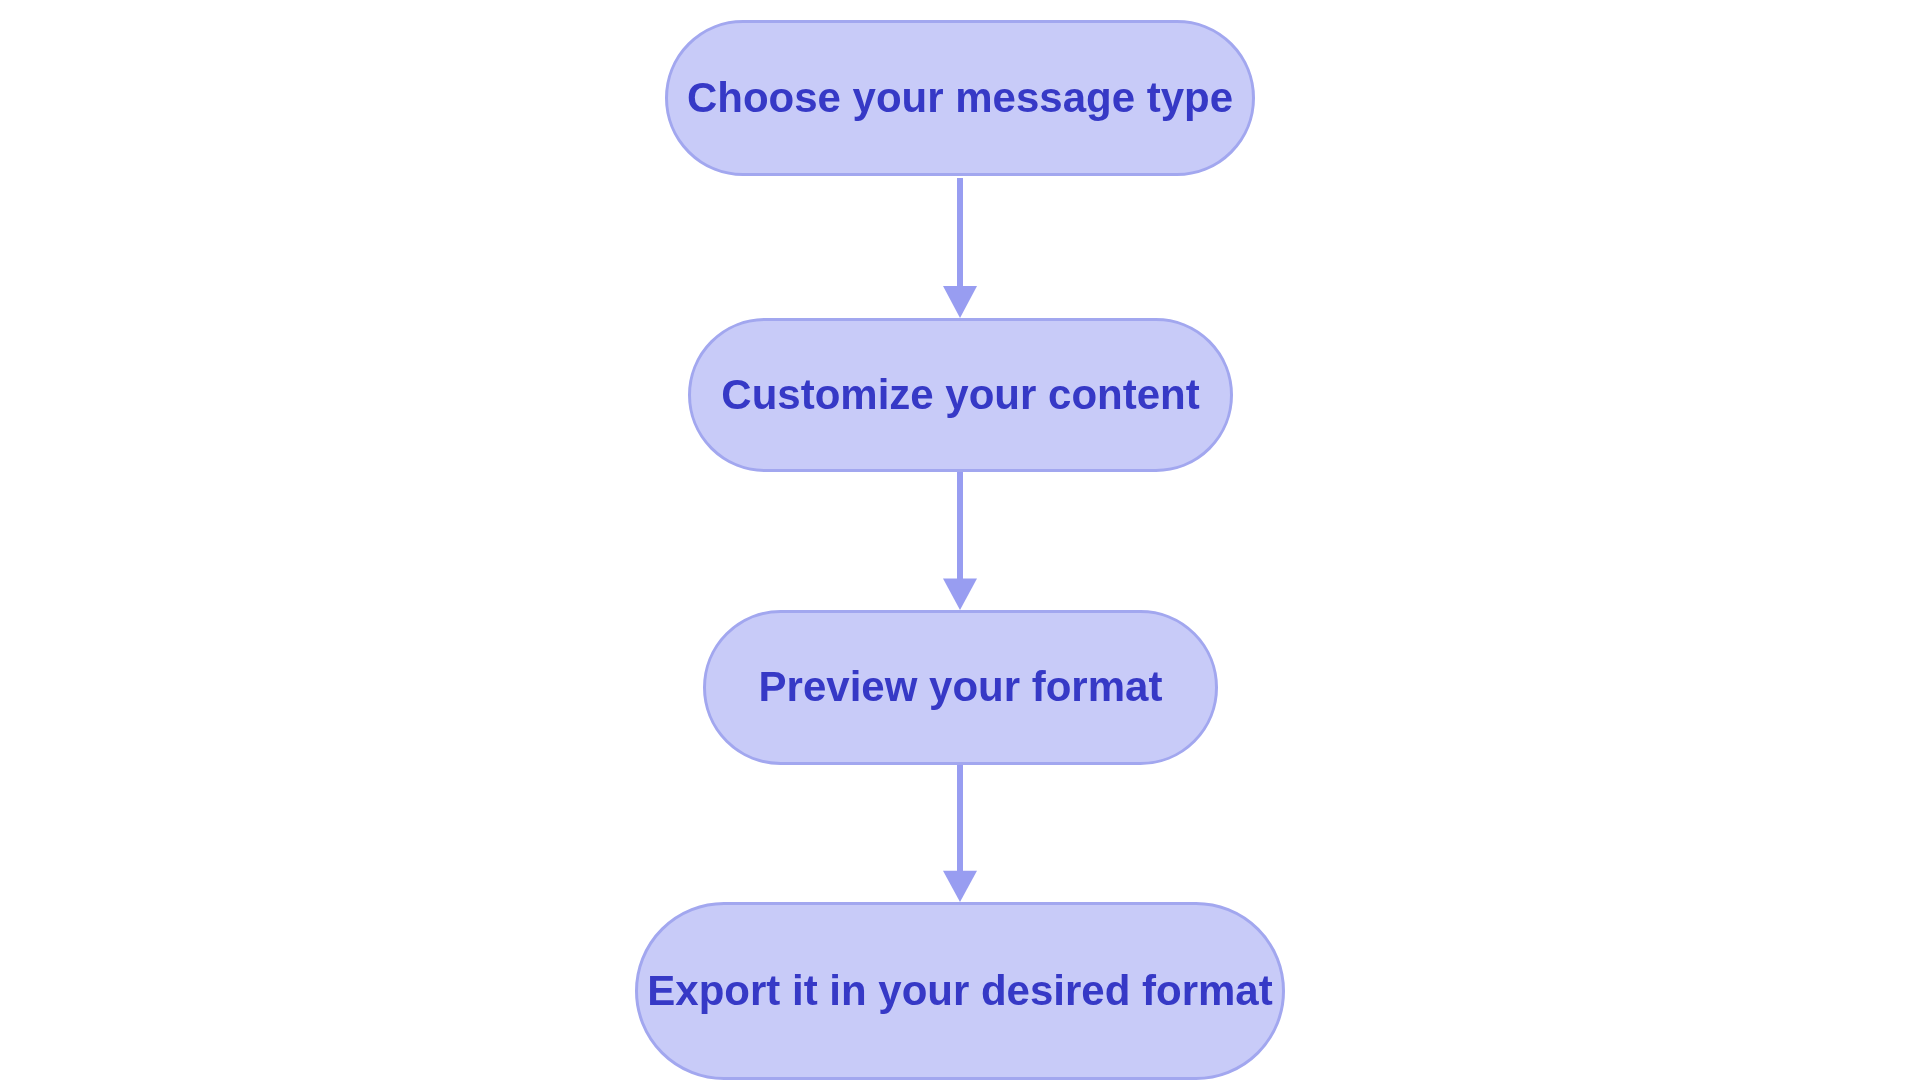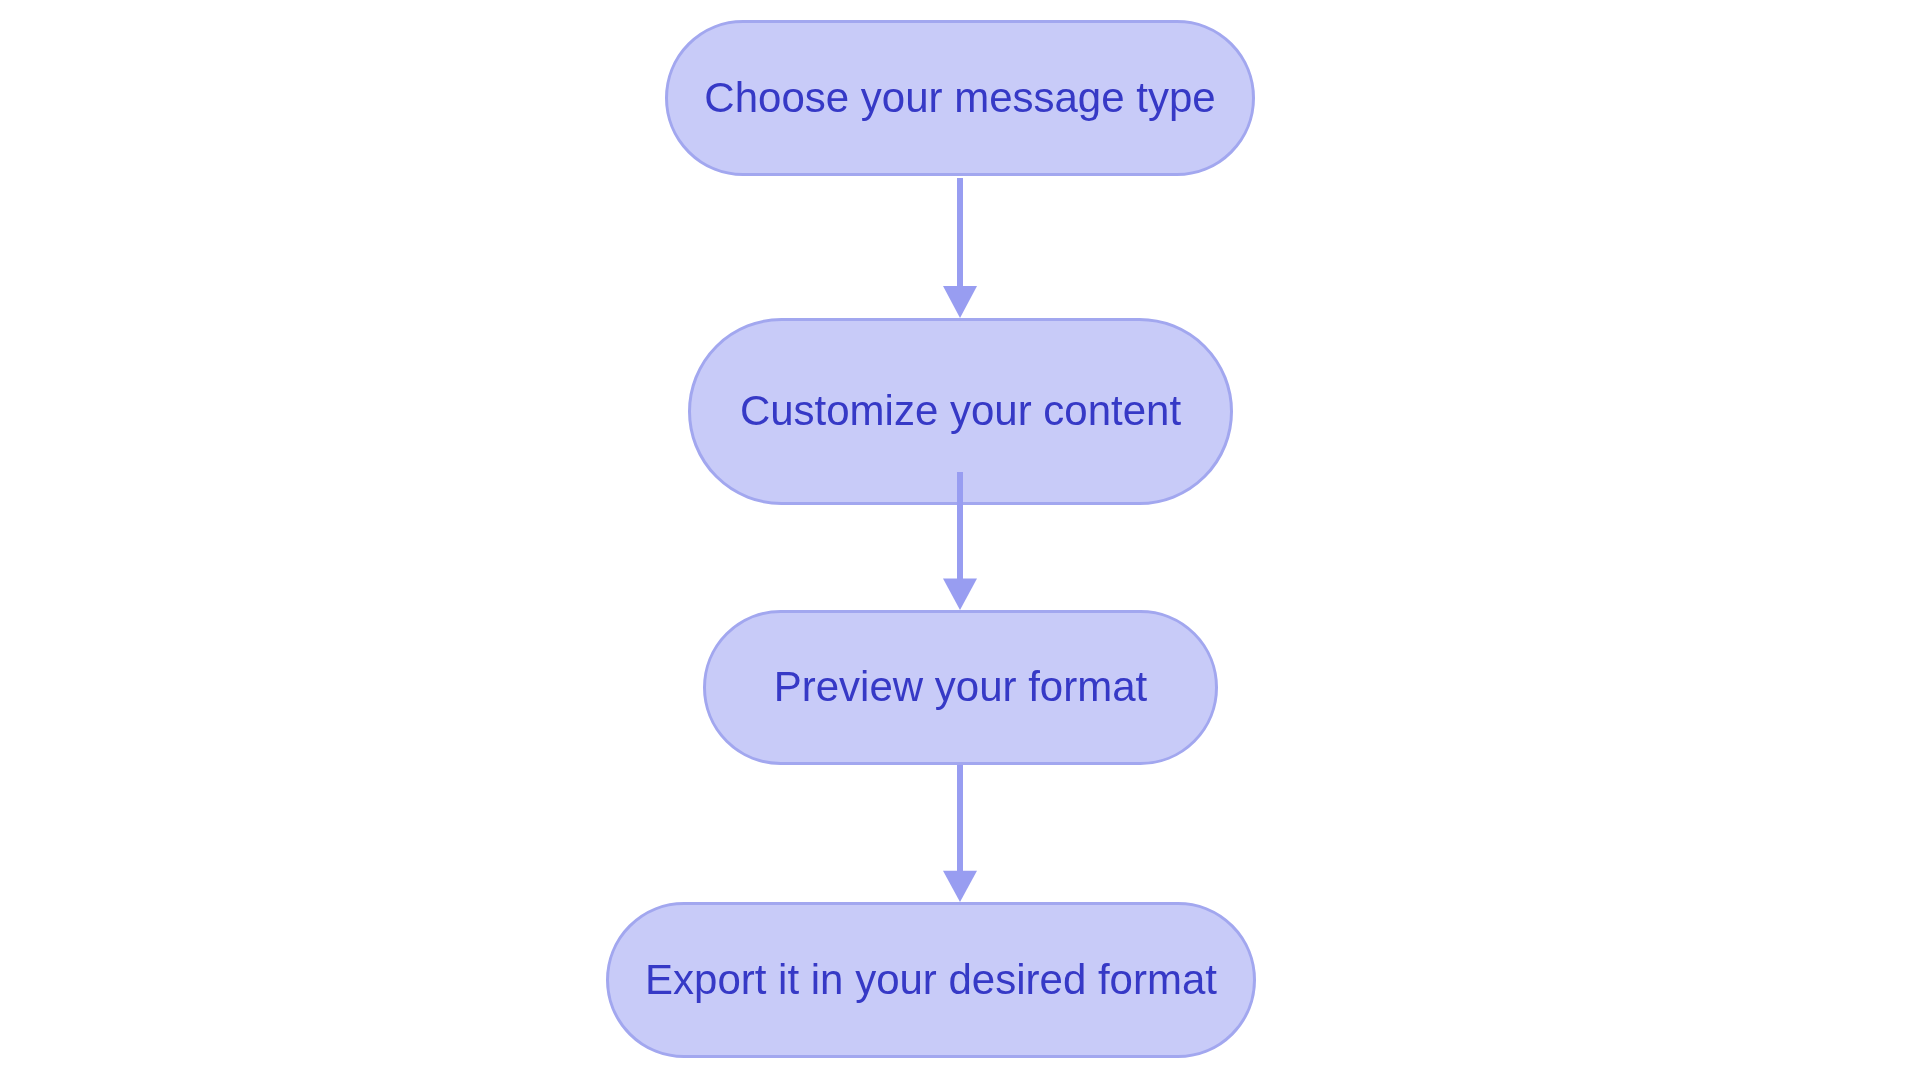--- a/index.html
+++ b/index.html
@@ -7,40 +7,41 @@
     padding: 0;
     background: var(--background, #ffffff);
     font-family: "Liberation Sans", sans-serif;
   }
   .canvas {
     position: relative;
     width: 1920px;
     height: 1083px;
     background: var(--background, #ffffff);
     overflow: hidden;
+    font-weight: bold;
   }
   .flow-node {
     position: absolute;
     display: flex;
     align-items: center;
     justify-content: center;
     box-sizing: border-box;
     background: var(--node-fill, #c8cbf8);
     border: 3px solid var(--node-border, #a2a7ef);
     border-radius: 999px;
     color: var(--node-text, #3639c6);
     font-size: 42px;
     line-height: 1.2;
     text-align: center;
     white-space: nowrap;
   }
   .node-1 { left: 665px; top:  20px; width: 590px; height: 156px; }
-  .node-2 { left: 688px; top: 318px; width: 545px; height: 187px; text-align: center; }
+  .node-2 { left: 688px; top: 318px; width: 545px; height: 154px; text-align: center; }
   .node-3 { left: 703px; top: 610px; width: 515px; height: 155px; }
-  .node-4 { left: 606px; top: 902px; width: 650px; height: 156px; }
+  .node-4 { left: 635px; top: 902px; width: 650px; height: 178px; }
   .arrow {
     position: absolute;
     left: 940px;
     width: 40px;
     color: var(--arrow, #989df1);
     display: block;
   }
   .arrow-1 { top: 178px; height: 140px; }
   .arrow-2 { top: 472px; height: 138px; }
   .arrow-3 { top: 765px; height: 137px; }

